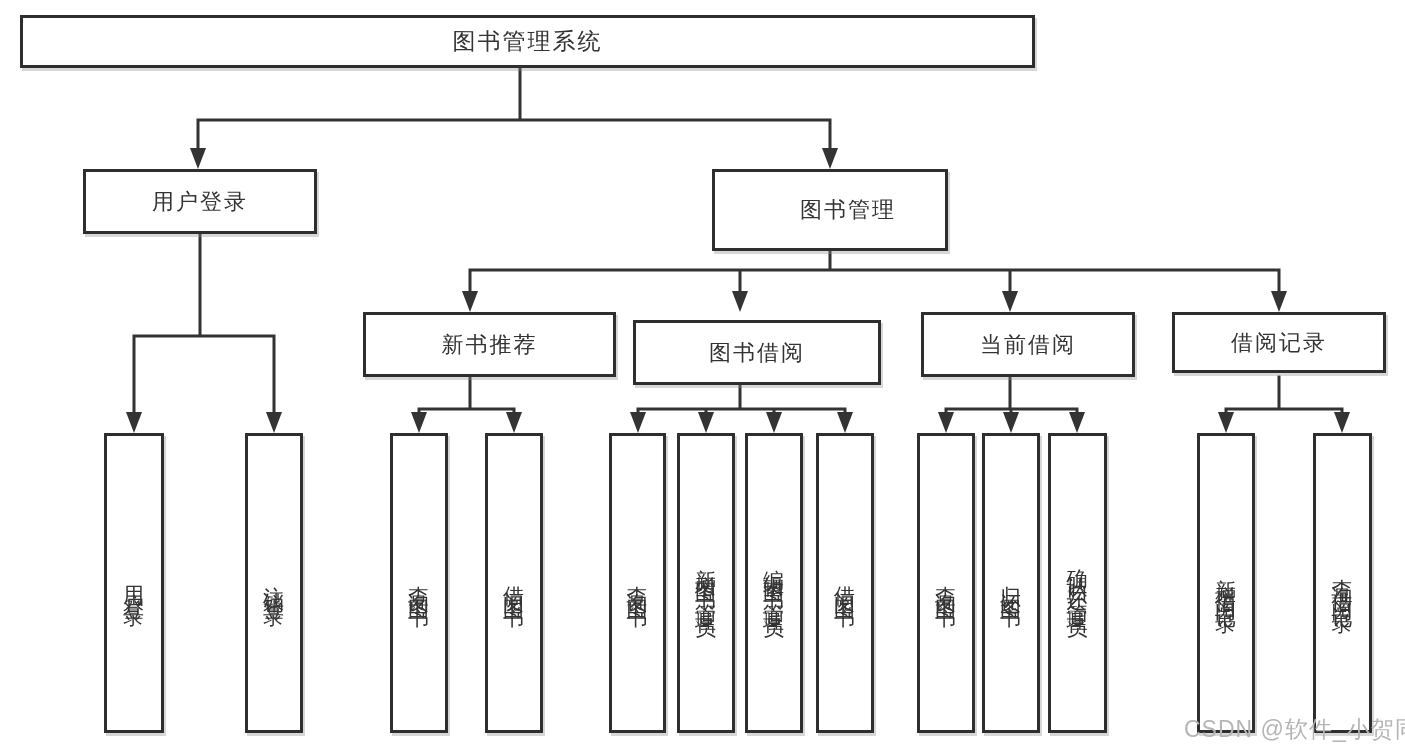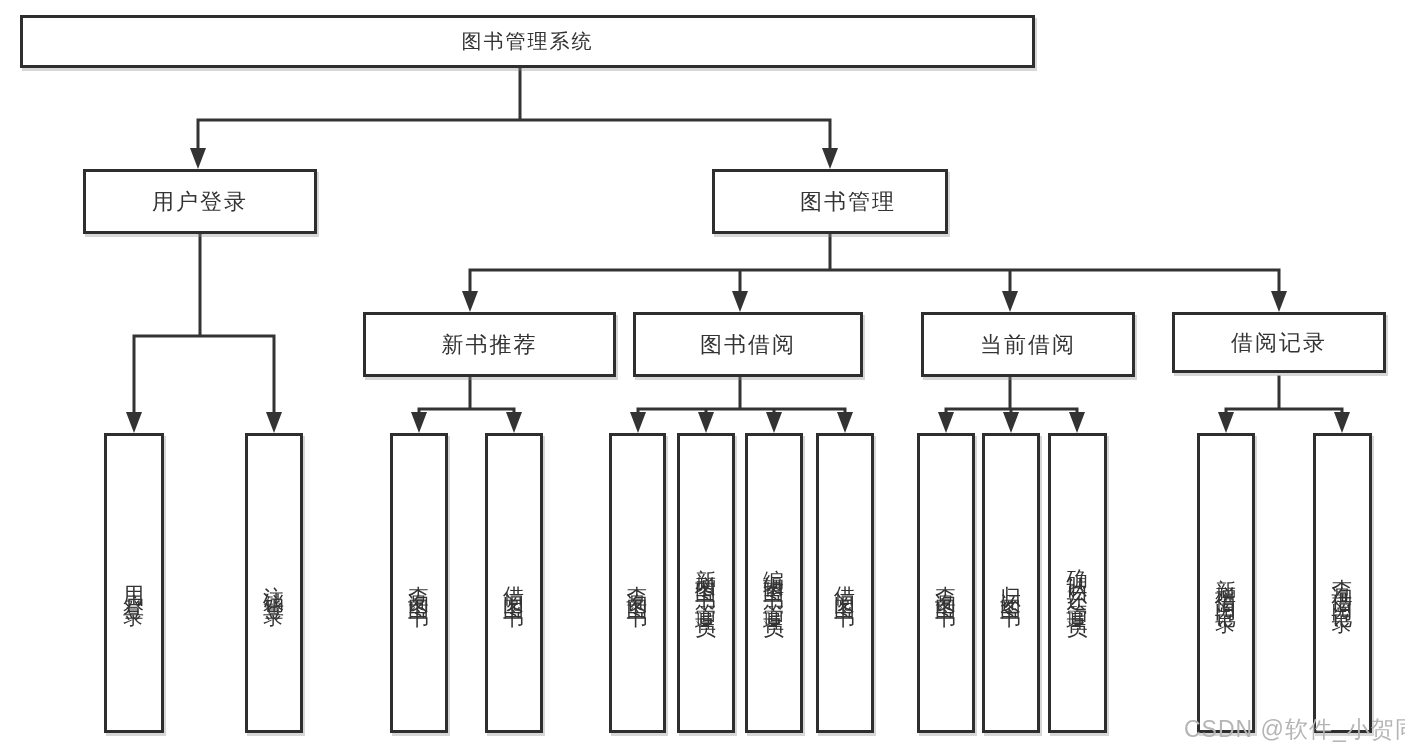--- a/index.html
+++ b/index.html
@@ -33,21 +33,21 @@
     justify-content: center;
     color: #333333;
     z-index: 2;
   }
   .box .hlabel {
     font-size: 22px;
     letter-spacing: 2px;
     white-space: nowrap;
   }
   .box.root .hlabel {
-    font-size: 20px;
+    font-size: 23px;
   }
   .box.leaf .vlabel {
     writing-mode: vertical-rl;
     text-orientation: mixed;
     font-size: 21px;
     letter-spacing: 7px;
     line-height: 1;
     white-space: nowrap;
   }
   .watermark {
@@ -111,28 +111,28 @@
              M1334 412 L1350 412 L1342 433 Z"></path>
   </svg>
 
   <div class="box root" style="left:20px; top:15px; width:1015px; height:53px;">
     <span class="hlabel">图书管理系统</span>
   </div>
 
   <div class="box" style="left:83px; top:169px; width:234px; height:65px;">
     <span class="hlabel">用户登录</span>
   </div>
-  <div class="box" style="left:712px; top:169px; width:236px; height:65px;padding-left:36px;">
+  <div class="box" style="left:712px; top:169px; width:236px; height:82px;padding-left:36px;">
     <span class="hlabel">图书管理</span>
   </div>
 
   <div class="box" style="left:363px; top:312px; width:253px; height:65px;">
     <span class="hlabel">新书推荐</span>
   </div>
-  <div class="box" style="left:633px; top:312px; width:230px; height:65px;">
+  <div class="box" style="left:633px; top:320px; width:248px; height:65px;">
     <span class="hlabel">图书借阅</span>
   </div>
   <div class="box" style="left:903px; top:312px; width:214px; height:65px;margin-left:18px;">
     <span class="hlabel">当前借阅</span>
   </div>
   <div class="box" style="left:1172px; top:312px; width:214px; height:61px;">
     <span class="hlabel">借阅记录</span>
   </div>
 
   <div class="box leaf" style="left:104px; top:433px; width:60px; height:300px;">

